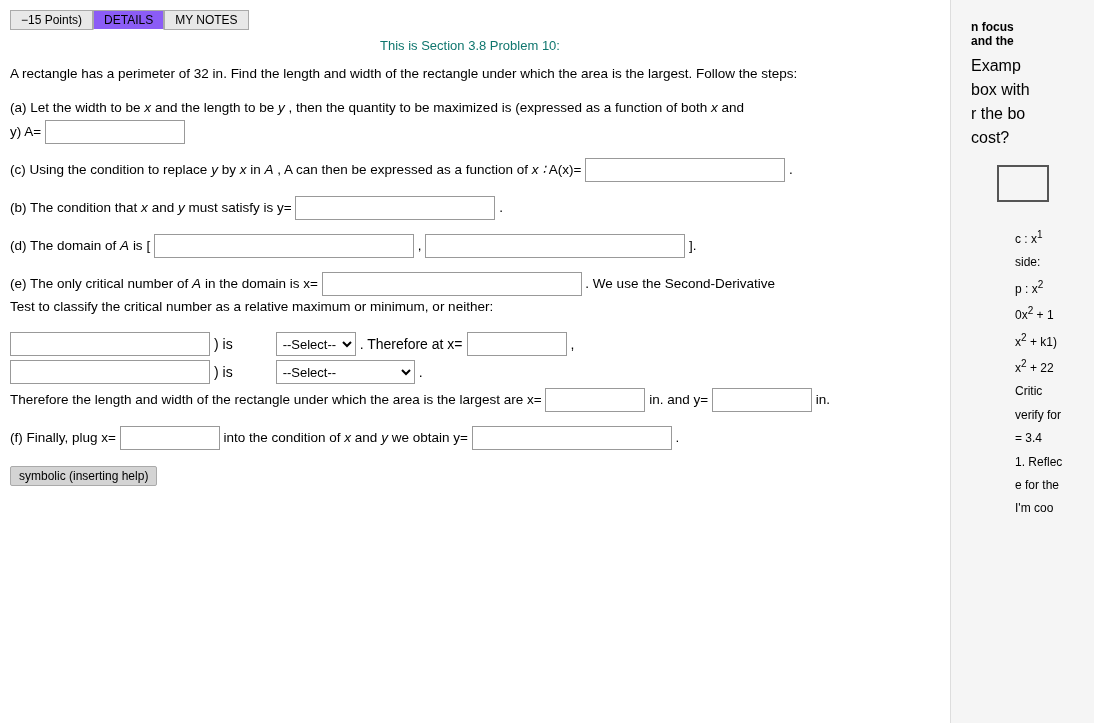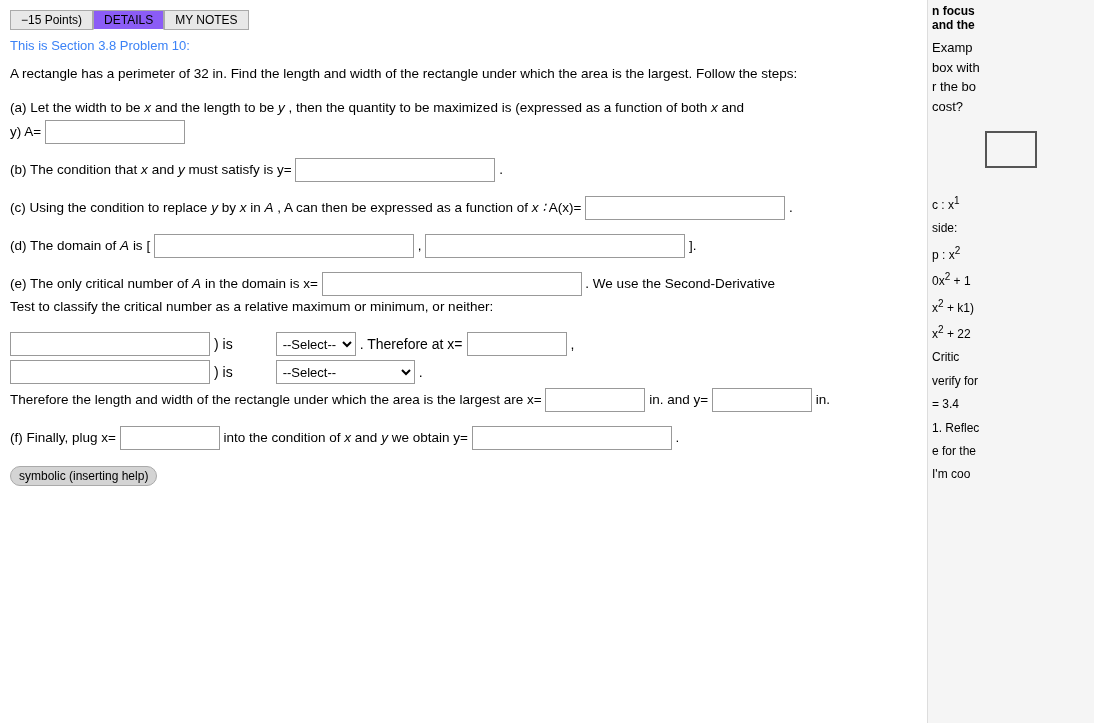--- a/index.html
+++ b/index.html
@@ -15,22 +15,23 @@
     }
 
     .main-content {
       flex: 1;
       padding: 10px 20px 10px 10px;
       max-width: 950px;
     }
 
     .section-title {
       font-size: 13px;
-      color: #3b82f6;
+      color: #0f766e;
       margin-bottom: 10px;
+      text-align: center;
     }
 
     .problem-text {
       font-size: 13.5px;
       line-height: 1.6;
       margin-bottom: 12px;
     }
 
     .part {
       margin-bottom: 14px;
@@ -92,53 +93,53 @@
     }
 
     .select-block {
       display: flex;
       align-items: center;
       gap: 4px;
       margin-bottom: 4px;
     }
 
     .right-panel {
-      width: 167px;
+      width: 144px;
       background: #f5f5f5;
       border-left: 1px solid #ddd;
-      padding: 4px;
+      padding: 20px;
       font-size: 12px;
     }
 
     .right-panel-title {
       font-size: 12px;
       font-weight: bold;
       margin-bottom: 6px;
     }
 
     .right-panel-text {
-      font-size: 13px;
+      font-size: 16px;
       line-height: 1.5;
       margin-bottom: 8px;
     }
 
     .shape-block {
       width: 60px;
       height: 60px;
       margin: 8px auto;
       position: relative;
     }
 
     .symbolic-btn {
       background: #d4d4d4;
       border: 1px solid #aaa;
       padding: 2px 8px;
       font-size: 12px;
       cursor: pointer;
-      border-radius: 10px;
+      border-radius: 2px;
     }
 
     .top-tabs {
       display: flex;
       gap: 0;
       margin-bottom: 8px;
     }
 
     .tab-btn {
       background: #e8e8e8;
@@ -149,20 +150,21 @@
     }
 
     .tab-btn.active {
       background: #8b5cf6;
       border-bottom: 1px solid #fff;
     }
 
     .right-expr {
       font-size: 12px;
       line-height: 1.7;
+      margin-left: 44px;
     }
 
     .expr-line {
       margin-bottom: 3px;
     }
 
     sup { font-size: 10px; }
   </style>
 </head>
 <body>
@@ -184,44 +186,44 @@
     <span>Let the width to be</span>
     <em>x</em>
     <span>and the length to be</span>
     <em>y</em>
     <span>, then the quantity to be maximized is (expressed as a function of both</span>
     <em>x</em>
     <span>and</span>
     <br>
     <span>y) A=</span>
     <input type="text" class="inline-input input-wide" value="" style="">
-  </div>
-
-  <div class="part">
-    <span class="part-label">(b)</span>
-    <span>The condition that</span>
-    <em>x</em>
-    <span>and</span>
-    <em>y</em>
-    <span>must satisfy is y=</span>
-    <input type="text" class="inline-input input-medium" value="" style="">
-    <span>.</span>
   </div>
 
   <div class="part">
     <span class="part-label">(c)</span>
     <span>Using the condition to replace</span>
     <em>y</em>
     <span>by</span>
     <em>x</em>
     <span>in</span>
     <em>A</em>
     <span>, A can then be expressed as a function of</span>
     <em>x ∶</em>
     <span>A(x)=</span>
+    <input type="text" class="inline-input input-medium" value="" style="">
+    <span>.</span>
+  </div>
+
+  <div class="part">
+    <span class="part-label">(b)</span>
+    <span>The condition that</span>
+    <em>x</em>
+    <span>and</span>
+    <em>y</em>
+    <span>must satisfy is y=</span>
     <input type="text" class="inline-input input-medium" value="" style="">
     <span>.</span>
   </div>
 
   <div class="part">
     <span class="part-label">(d)</span>
     <span>The domain of</span>
     <em>A</em>
     <span>is [</span>
     <input type="text" class="inline-input input-large" value="" style="">

